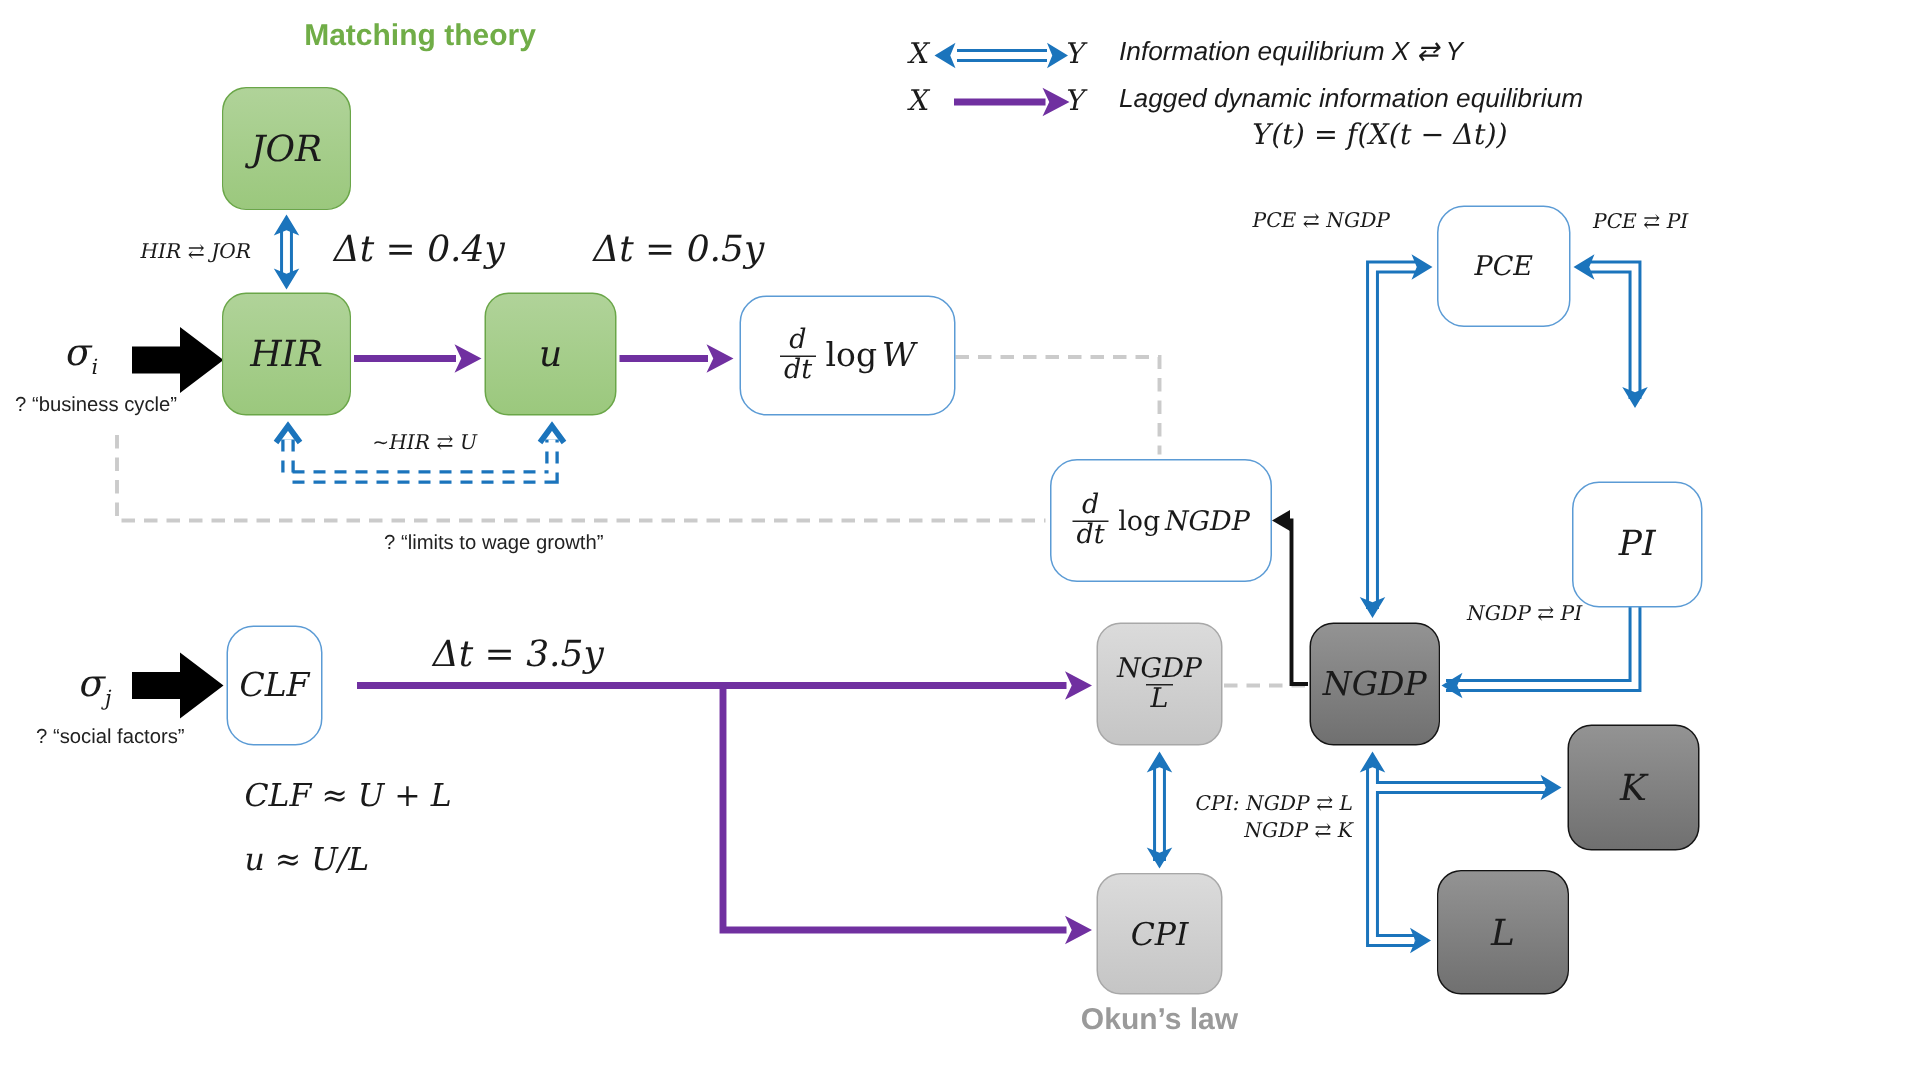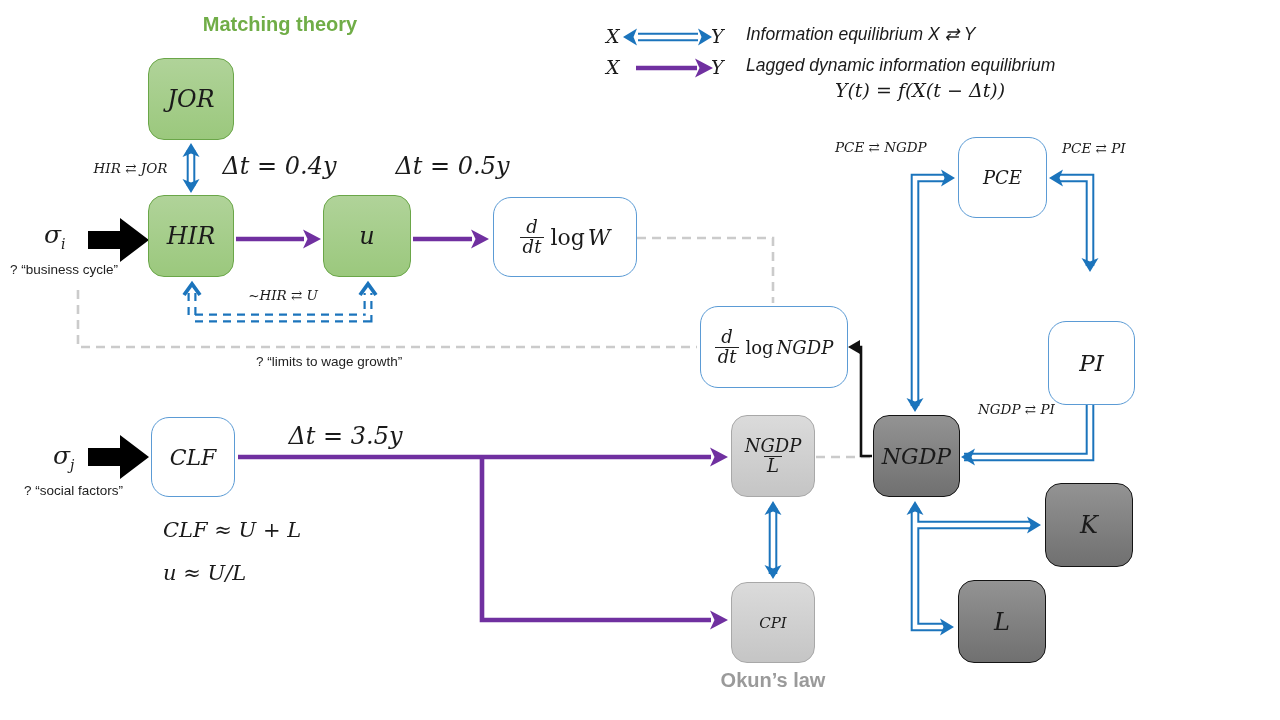--- a/index.html
+++ b/index.html
@@ -148,33 +148,33 @@
       <span class="frac mathit" style="font-size:18px;">
         <span class="num">d</span>
         <span class="den">dt</span>
       </span>
       <span class="mathit" style="font-size:18px;">
         <span class="roman">log</span><span style="padding-left:3px;">NGDP</span>
       </span>
     </div>
   </div>
 
-  <div class="box blueline" style="left:151px;top:417px;width:84px;height:80px;">
+  <div class="box blueline" style="left:151px;top:417px;width:64px;height:80px;">
     <span class="mathit" style="font-size:22px;">CLF</span>
   </div>
 
   <div class="box lgray" style="left:731px;top:415px;width:84px;height:82px;">
     <span class="frac mathit" style="font-size:18px;">
       <span class="num">NGDP</span>
       <span class="den">L</span>
     </span>
   </div>
 
   <div class="box lgray" style="left:731px;top:582px;width:84px;height:81px;">
-    <span class="mathit" style="font-size:15px;">CPI</span>
+    <span class="mathit" style="font-size:21px;">CPI</span>
   </div>
 
   <div class="box dgray" style="left:873px;top:415px;width:87px;height:82px;">
     <span class="mathit" style="font-size:22px;">NGDP</span>
   </div>
 
   <div class="box dgray" style="left:1045px;top:483px;width:88px;height:84px;">
     <span class="mathit node-label">K</span>
   </div>
 
@@ -214,14 +214,18 @@
   <div class="lbl small-sans" style="left:24px;top:483px;">? “social factors”</div>
   <div class="lbl small-sans ctr" style="left:256px;top:354px;width:145px;">? “limits to wage growth”</div>
 
   <div class="lbl eq-math" style="left:163px;top:518px;">CLF ≈ U + L</div>
   <div class="lbl eq-math" style="left:163px;top:561px;">u ≈ U/L</div>
 
   <div class="lbl small-math" style="left:835px;top:139px;">PCE ⇄ NGDP</div>
   <div class="lbl small-math" style="left:1062px;top:140px;">PCE ⇄ PI</div>
   <div class="lbl small-math" style="left:978px;top:401px;">NGDP ⇄ PI</div>
 
+  <div class="lbl" style="left:768px;top:527px;width:134px;text-align:right;line-height:17px;">
+    <span class="small-math">CPI: NGDP ⇄ L</span><br>
+    <span class="small-math">NGDP ⇄ K</span>
+  </div>
 
 </div>
 
 </body></html>

